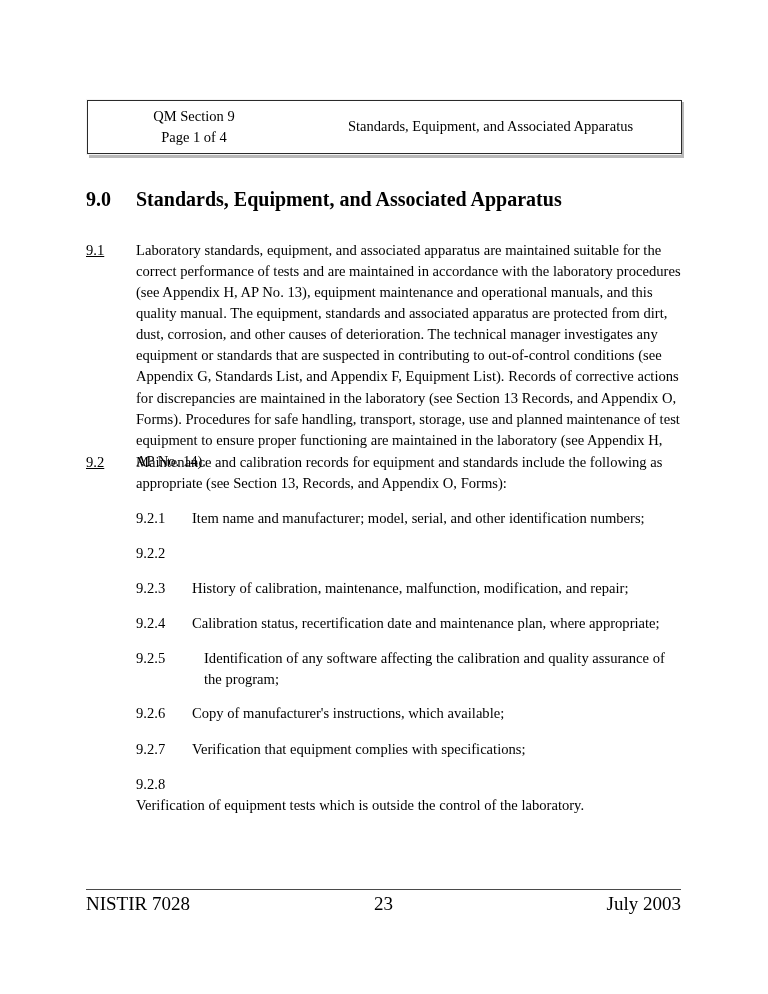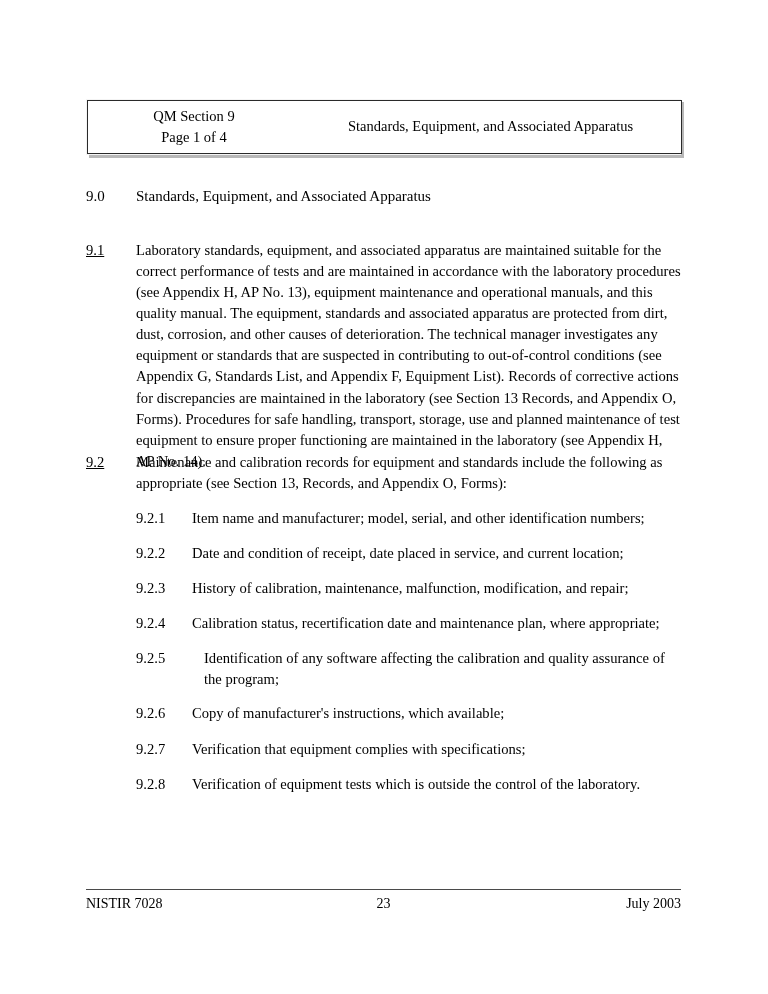--- a/index.html
+++ b/index.html
@@ -78,22 +78,22 @@
     height: 3px;
     background: #b8b8b8;
   }
 
   
   .section-title {
     position: absolute;
     left: 86px;
     top: 178px;
     width: 600px;
-    font-size: 15px;
-    font-weight: normal;
+    font-size: 20px;
+    font-weight: bold;
     line-height: 1.35;
     display: flex;
   }
   .section-title .num { width: 50px; flex: none; }
 
   .para {
     position: absolute;
     left: 86px;
     width: 595px;
     font-size: 14.6px;
@@ -136,21 +136,21 @@
     width: 595px;
     height: 1px;
     background: #4a4a4a;
   }
   .footer {
     position: absolute;
     left: 86px;
     top: 886px;
     width: 595px;
     height: 20px;
-    font-size: 14px;
+    font-size: 19px;
     line-height: 20px;
   }
   .footer .f-left   { position: absolute; left: 0; }
   .footer .f-center { position: absolute; left: 0; width: 595px; text-align: center; }
   .footer .f-right  { position: absolute; right: 0; }
 </style>
 </head>
 <body>
 
 <div class="page">
@@ -183,21 +183,20 @@
     <span class="body">Maintenance and calibration records for equipment and standards include the following as appropriate (see Section 13, Records, and Appendix O, Forms):</span>
   </div>
 
   <div class="subitem" style="top:500px;align-items:flex-end;">
     <span class="num">9.2.1</span>
     <span class="body">Item name and manufacturer; model, serial, and other identification numbers;</span>
   </div>
 
   <div class="subitem" style="top:535px;">
     <span class="num">9.2.2</span>
-    <span class="body">Date and condition of receipt, date placed in service, and current location;</span>
   </div>
 
   <div class="subitem" style="top:570px;">
     <span class="num">9.2.3</span>
     <span class="body">History of calibration, maintenance, malfunction, modification, and repair;</span>
   </div>
 
   <div class="subitem" style="top:605px;font-family:Liberation Serif, serif;">
     <span class="num">9.2.4</span>
     <span class="body">Calibration status, recertification date and maintenance plan, where appropriate;</span>
@@ -211,21 +210,21 @@
   <div class="subitem" style="top:695px;justify-content:space-between;">
     <span class="num">9.2.6</span>
     <span class="body">Copy of manufacturer's instructions, which available;</span>
   </div>
 
   <div class="subitem" style="top:731px;align-items:flex-end;">
     <span class="num">9.2.7</span>
     <span class="body">Verification that equipment complies with specifications;</span>
   </div>
 
-  <div class="subitem" style="top:766px;">
+  <div class="subitem" style="top:766px;flex-direction:column;">
     <span class="num">9.2.8</span>
     <span class="body">Verification of equipment tests which is outside the control of the laboratory.</span>
   </div>
 
   <div class="footer-rule"></div>
   <div class="footer">
     <span class="f-left">NISTIR 7028</span>
     <span class="f-center">23</span>
     <span class="f-right">July 2003</span>
   </div>

